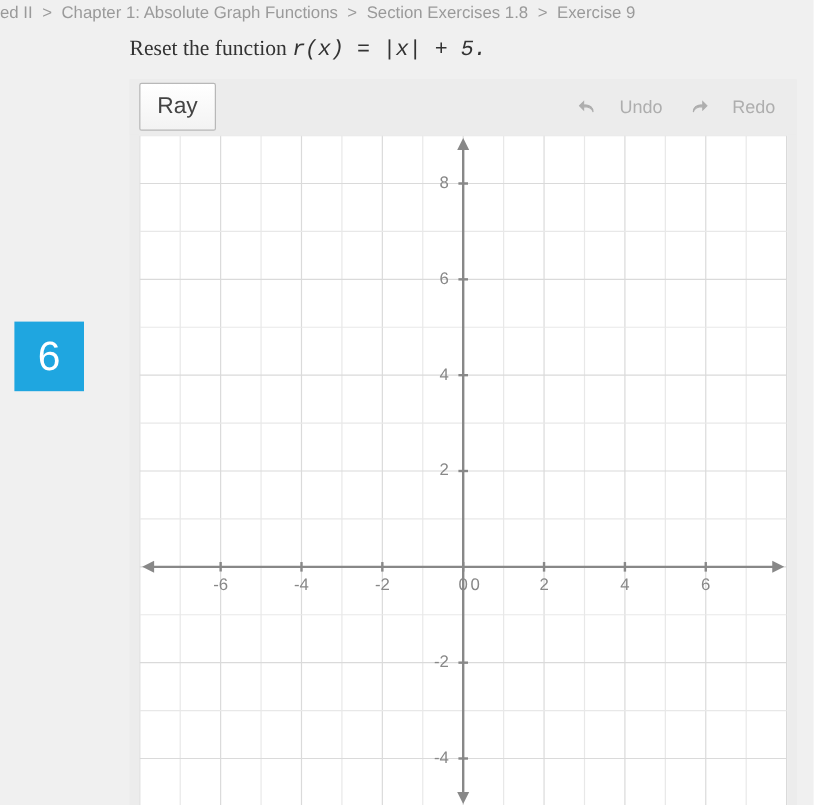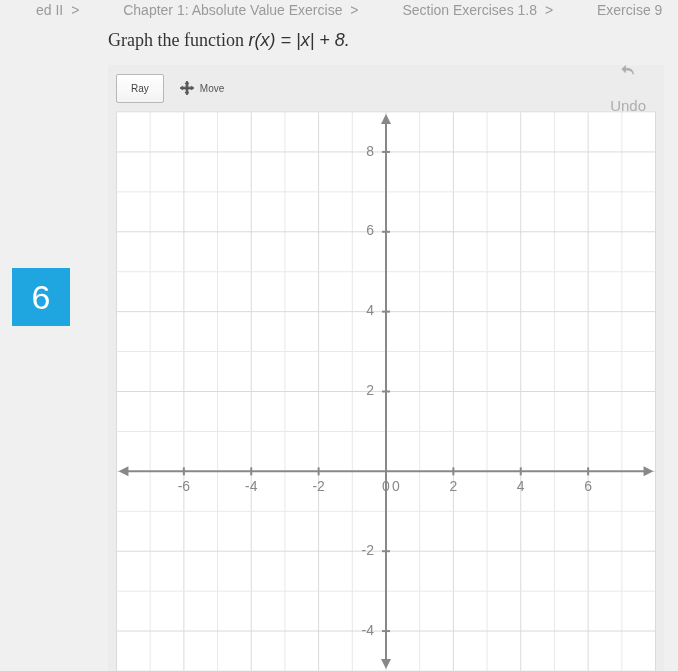--- a/index.html
+++ b/index.html
@@ -11,33 +11,33 @@
       overflow: hidden;
       position: relative;
     }
     .breadcrumb {
       font-size: 14px;
       color: #9a9a9a;
       padding: 2px 0 8px 0;
       white-space: nowrap;
       overflow: hidden;
     }
-    .bc-part { color: #9a9a9a; padding-left: 36px; }
+    .bc-part { color: #9a9a9a; }
     .bc-sep { margin: 0 4px; color: #9a9a9a; }
     .content {
       padding-left: 108px;
       padding-top: 4px;
     }
     .prompt {
       font-family: Georgia, "Times New Roman", serif;
       font-size: 18px;
       color: #333;
       margin-bottom: 14px;
     }
-    .fn { font-style: italic; font-family: Liberation Sans, sans-serif; }
+    .fn { font-style: italic; font-family: Liberation Mono, monospace; }
     .side-tab {
       position: absolute;
       left: 12px;
       top: 268px;
       width: 58px;
       height: 58px;
       background: #1fa6e0;
       color: #fff;
       display: flex;
       align-items: center;
@@ -56,21 +56,21 @@
       align-items: center;
       gap: 4px;
       height: 46px;
       padding: 6px 8px;
       background: #ececec;
     }
     .tool-btn {
       border: 1px solid #d4d4d4;
       background: #fff;
       padding: 6px 12px;
-      font-size: 10px;
+      font-size: 19px;
       color: #555;
       cursor: pointer;
       display: inline-flex;
       align-items: center;
       gap: 6px;
       border-radius: 2px;
     }
     .tool-btn.ray {
       background: linear-gradient(#fff, #f3f3f3);
       border: 1px solid #b8b8b8;
@@ -78,21 +78,20 @@
       padding: 8px 14px;
     }
     .tool-faint {
       display: inline-flex;
       align-items: center;
       gap: 20px;
       padding: 6px 10px;
       font-size: 15px;
       color: #aeaeae;
       cursor: pointer;
-      flex-direction: column;
     }
     .spacer { flex: 1; }
     .icon-svg { width: 14px; height: 14px; display: block; }
     .undo-icon, .redo-icon { stroke: #aeaeae; fill: #aeaeae; }
     .x-icon { stroke: #aeaeae; }
     .move-icon { stroke: #555; fill: #555; }
     .graph-area {
       width: 540px;
       height: 560px;
       margin: 0 8px 8px 8px;
@@ -106,53 +105,53 @@
     .axis-line { stroke: #888; stroke-width: 2; }
     .tick-label { font-size: 14px; fill: #888; font-family: Arial, sans-serif; }
     .arrowhead { fill: #888; }
   </style>
 </head>
 <body>
 
 <div class="breadcrumb">
   <span class="bc-part">ed II</span>
   <span class="bc-sep">&gt;</span>
-  <span class="bc-part">Chapter 1: Absolute Value Exercise</span>
+  <span class="bc-part">Chapter 1: Absolute Graph Functions</span>
   <span class="bc-sep">&gt;</span>
   <span class="bc-part">Section Exercises 1.8</span>
   <span class="bc-sep">&gt;</span>
   <span class="bc-part">Exercise 9</span>
 </div>
 
 <div class="side-tab">
   <span>6</span>
 </div>
 
 <div class="content">
   <div class="prompt">
-    <span>Graph the function </span><span class="fn">r(x) = </span><span class="fn">|x| + 8.</span>
+    <span>Reset the function </span><span class="fn">r(x) = </span><span class="fn">|x| + 5.</span>
   </div>
 
   <div class="graph-panel">
     <div class="toolbar">
       <button class="tool-btn ray">
         <span>Ray</span>
-      </button>
-      <button class="tool-btn" style="border:none;background:transparent;color:#555;">
-        <svg class="icon-svg move-icon" viewBox="0 0 16 16">
-          <path d="M8 0 L10 3 L9 3 L9 7 L13 7 L13 6 L16 8 L13 10 L13 9 L9 9 L9 13 L10 13 L8 16 L6 13 L7 13 L7 9 L3 9 L3 10 L0 8 L3 6 L3 7 L7 7 L7 3 L6 3 Z"></path>
-        </svg>
-        <span>Move</span>
       </button>
       <div class="spacer"></div>
       <div class="tool-faint">
         <svg class="icon-svg undo-icon" viewBox="0 0 16 16">
           <path d="M5 3 L1 7 L5 11 L5 8 C10 8 13 9 14 13 C14 7 10 6 5 6 Z"></path>
         </svg>
         <span>Undo</span>
+      </div>
+      <div class="tool-faint">
+        <svg class="icon-svg redo-icon" viewBox="0 0 16 16">
+          <path d="M11 3 L15 7 L11 11 L11 8 C6 8 3 9 2 13 C2 7 6 6 11 6 Z"></path>
+        </svg>
+        <span>Redo</span>
       </div>
     </div>
 
     <div class="graph-area">
       <svg class="graph-svg" id="graph-svg" viewBox="0 0 540 560">
           <line x1="0" y1="0" x2="0" y2="560" class="grid-line major"></line>
           <line x1="33.75" y1="0" x2="33.75" y2="560" class="grid-line"></line>
           <line x1="67.5" y1="0" x2="67.5" y2="560" class="grid-line major"></line>
           <line x1="101.25" y1="0" x2="101.25" y2="560" class="grid-line"></line>
           <line x1="135" y1="0" x2="135" y2="560" class="grid-line major"></line>

